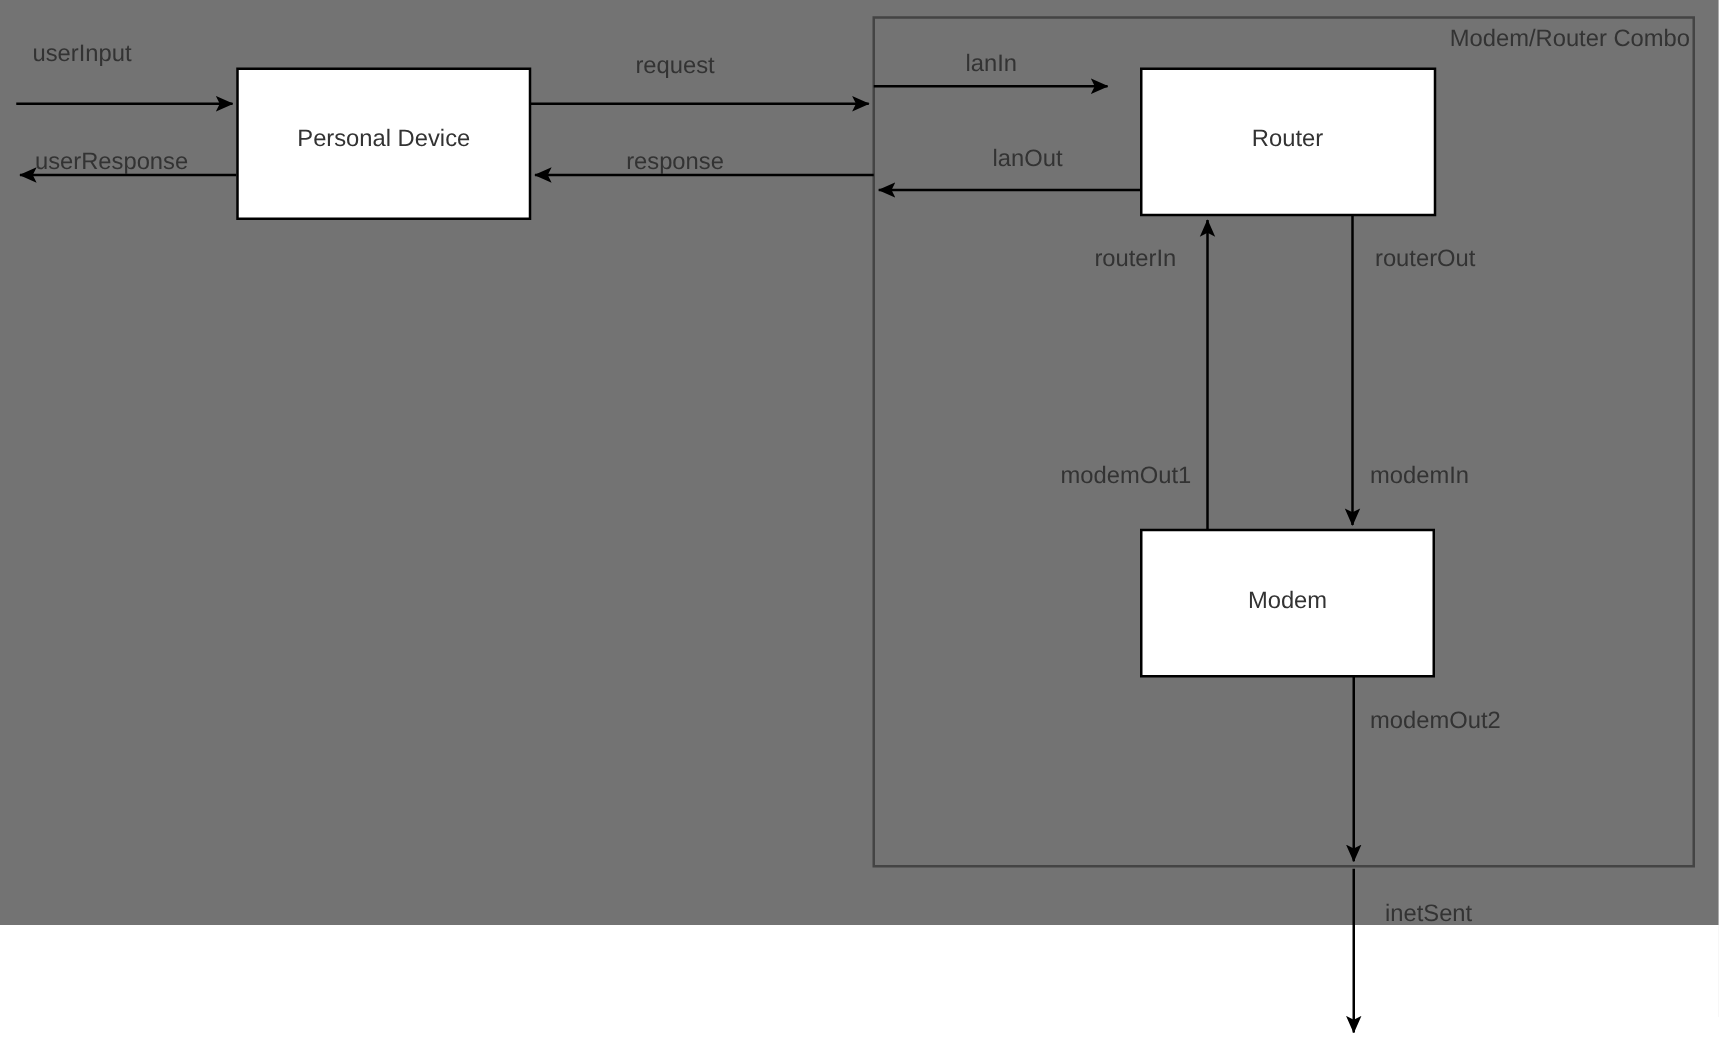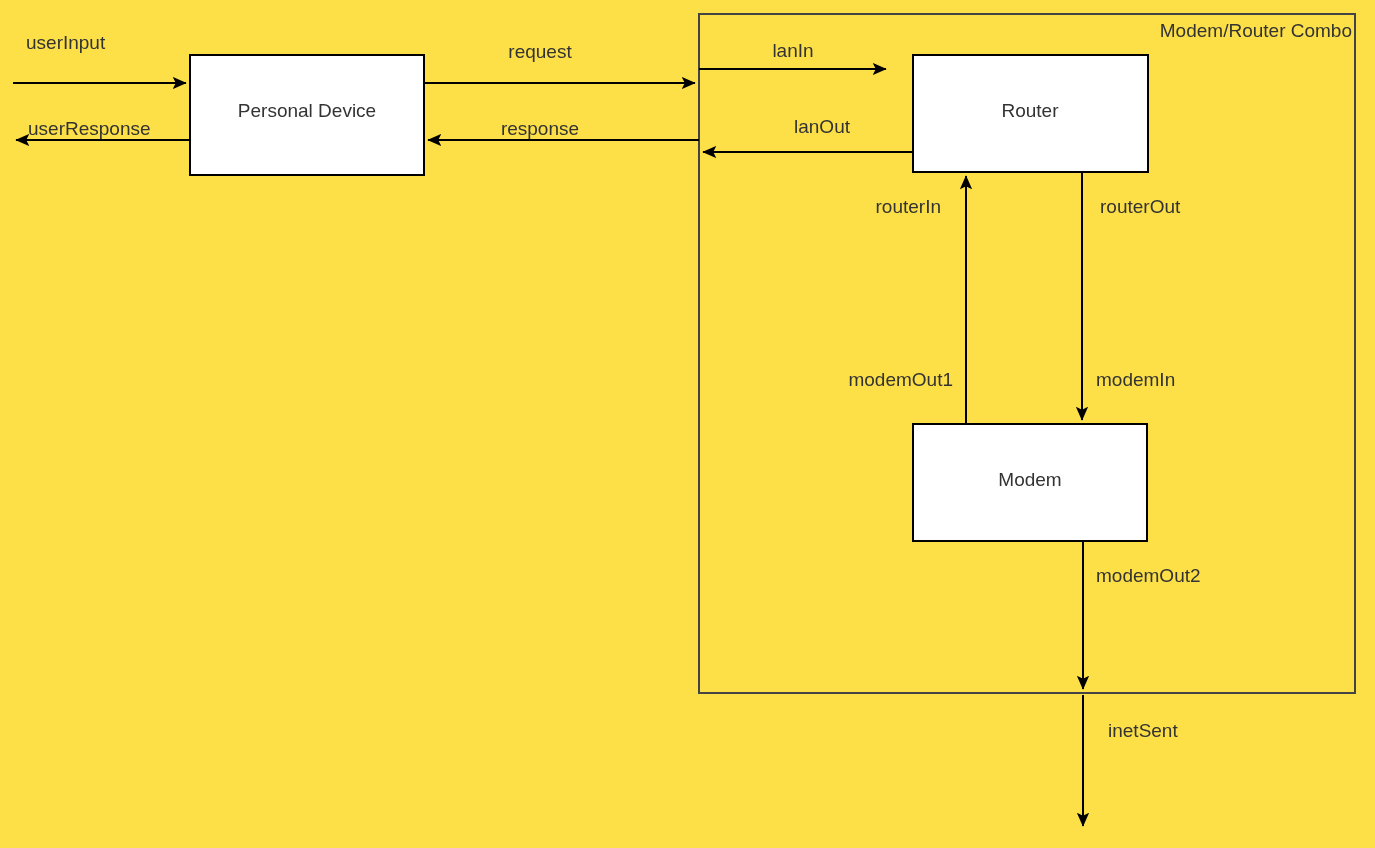--- a/index.html
+++ b/index.html
@@ -10,22 +10,22 @@
   }
   body {
     width: 1375px;
     height: 848px;
     overflow: hidden;
     font-family: "Liberation Sans", sans-serif;
   }
   #diagram-root {
     position: relative;
     width: 1375px;
-    height: 848px;
-    background: #fde047;
+    height: 740px;
+    background: #737373;
     text-decoration: underline;
   }
   svg#flow-svg {
     display: block;
     width: 1375px;
     height: 848px;
   }
   .node-box {
     fill: #ffffff;
     stroke: #000000;

